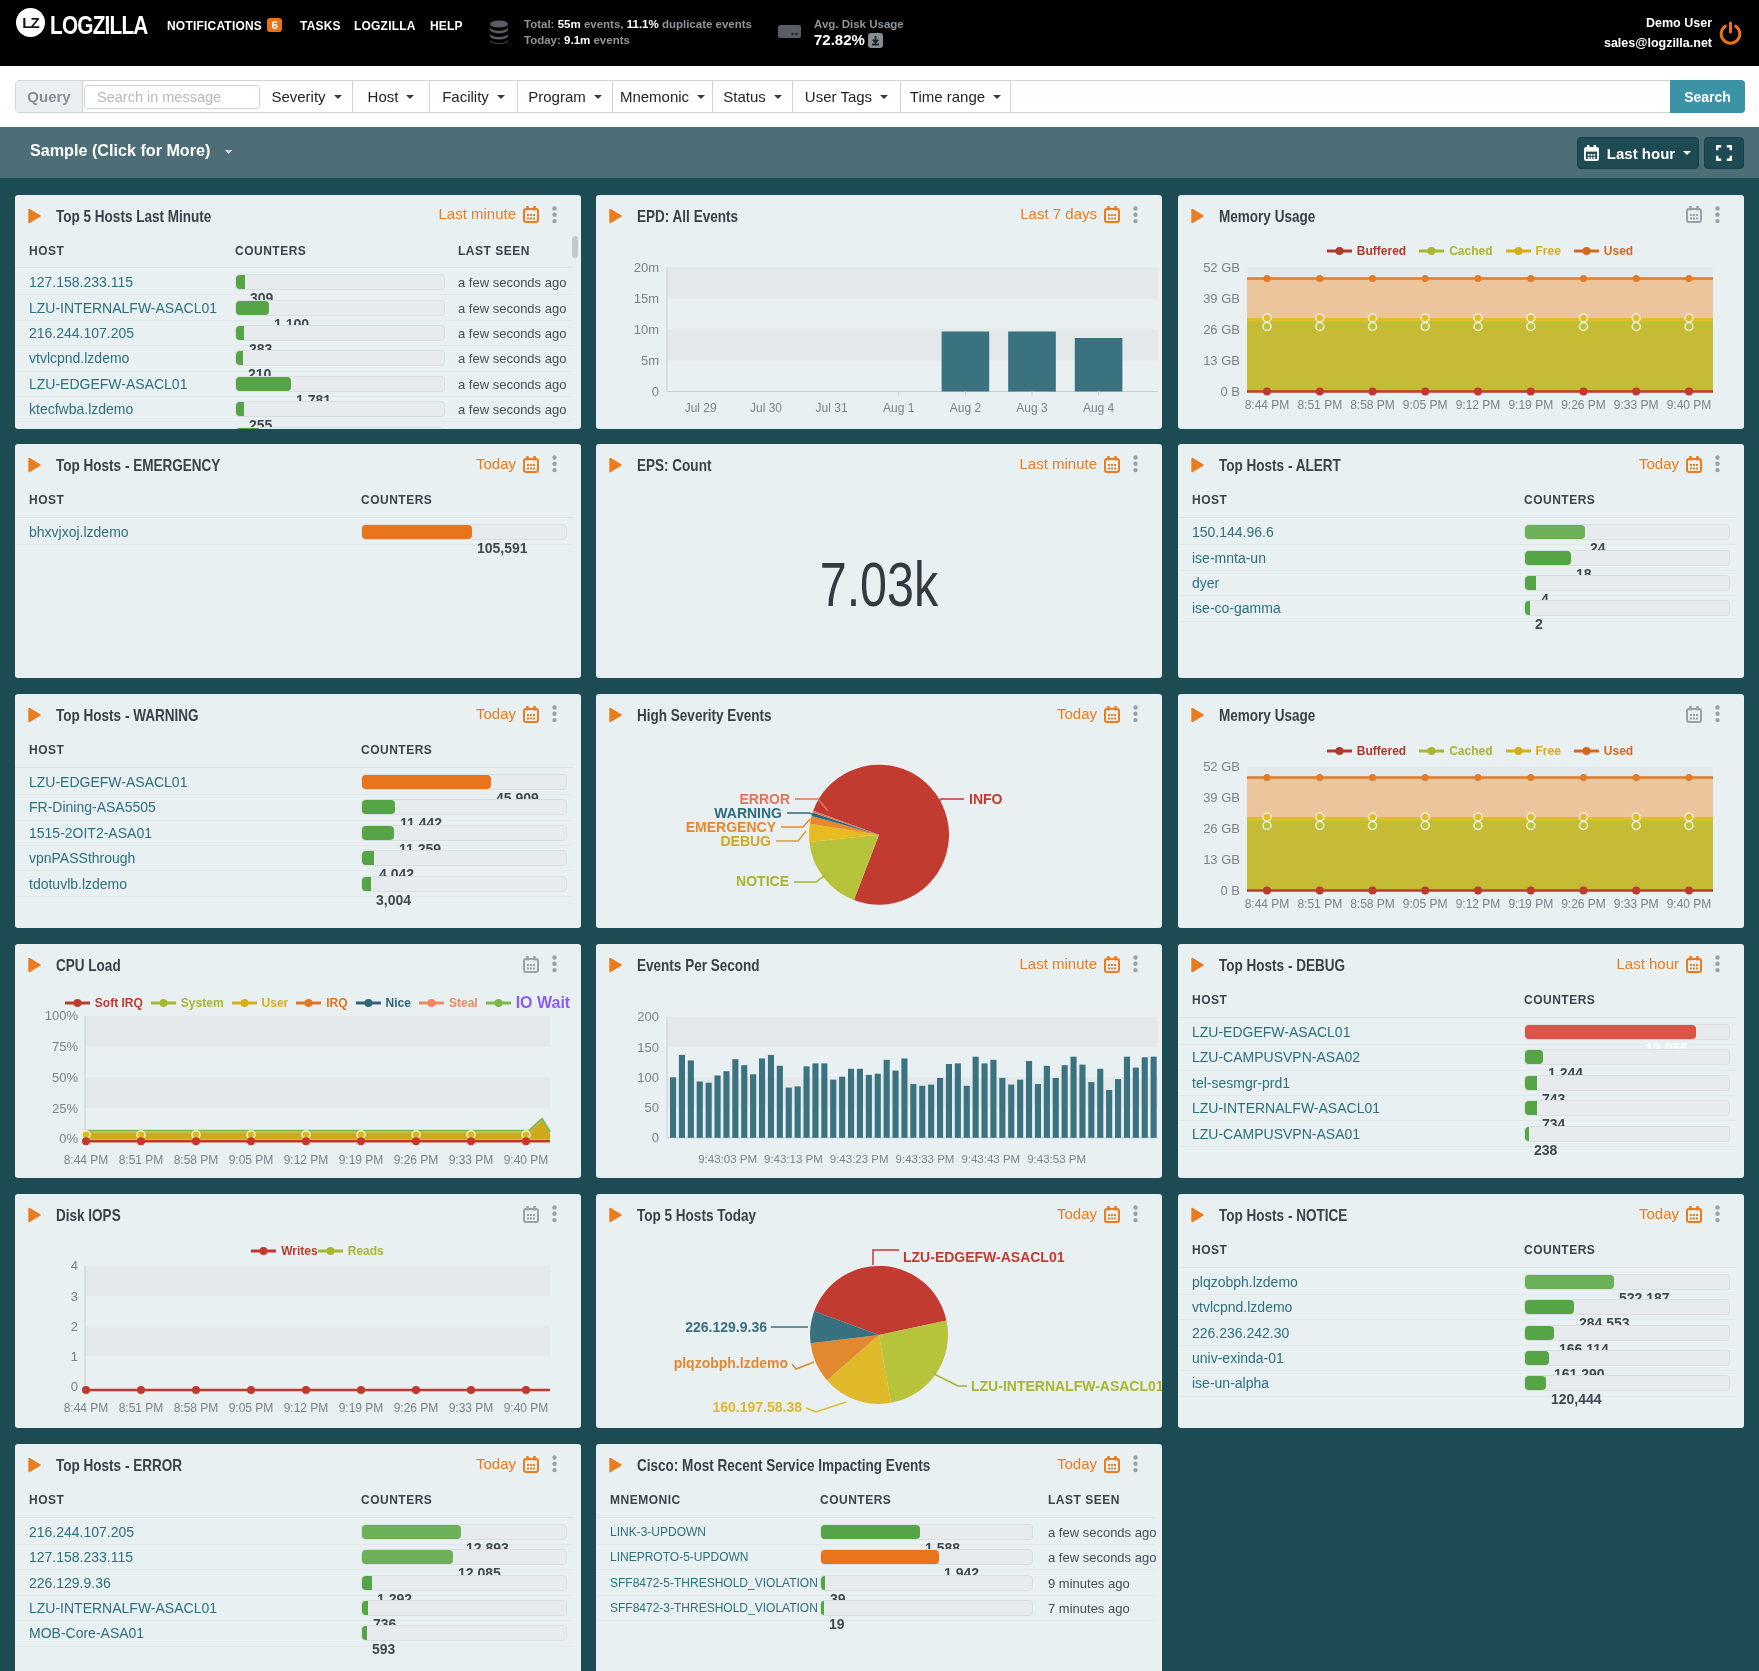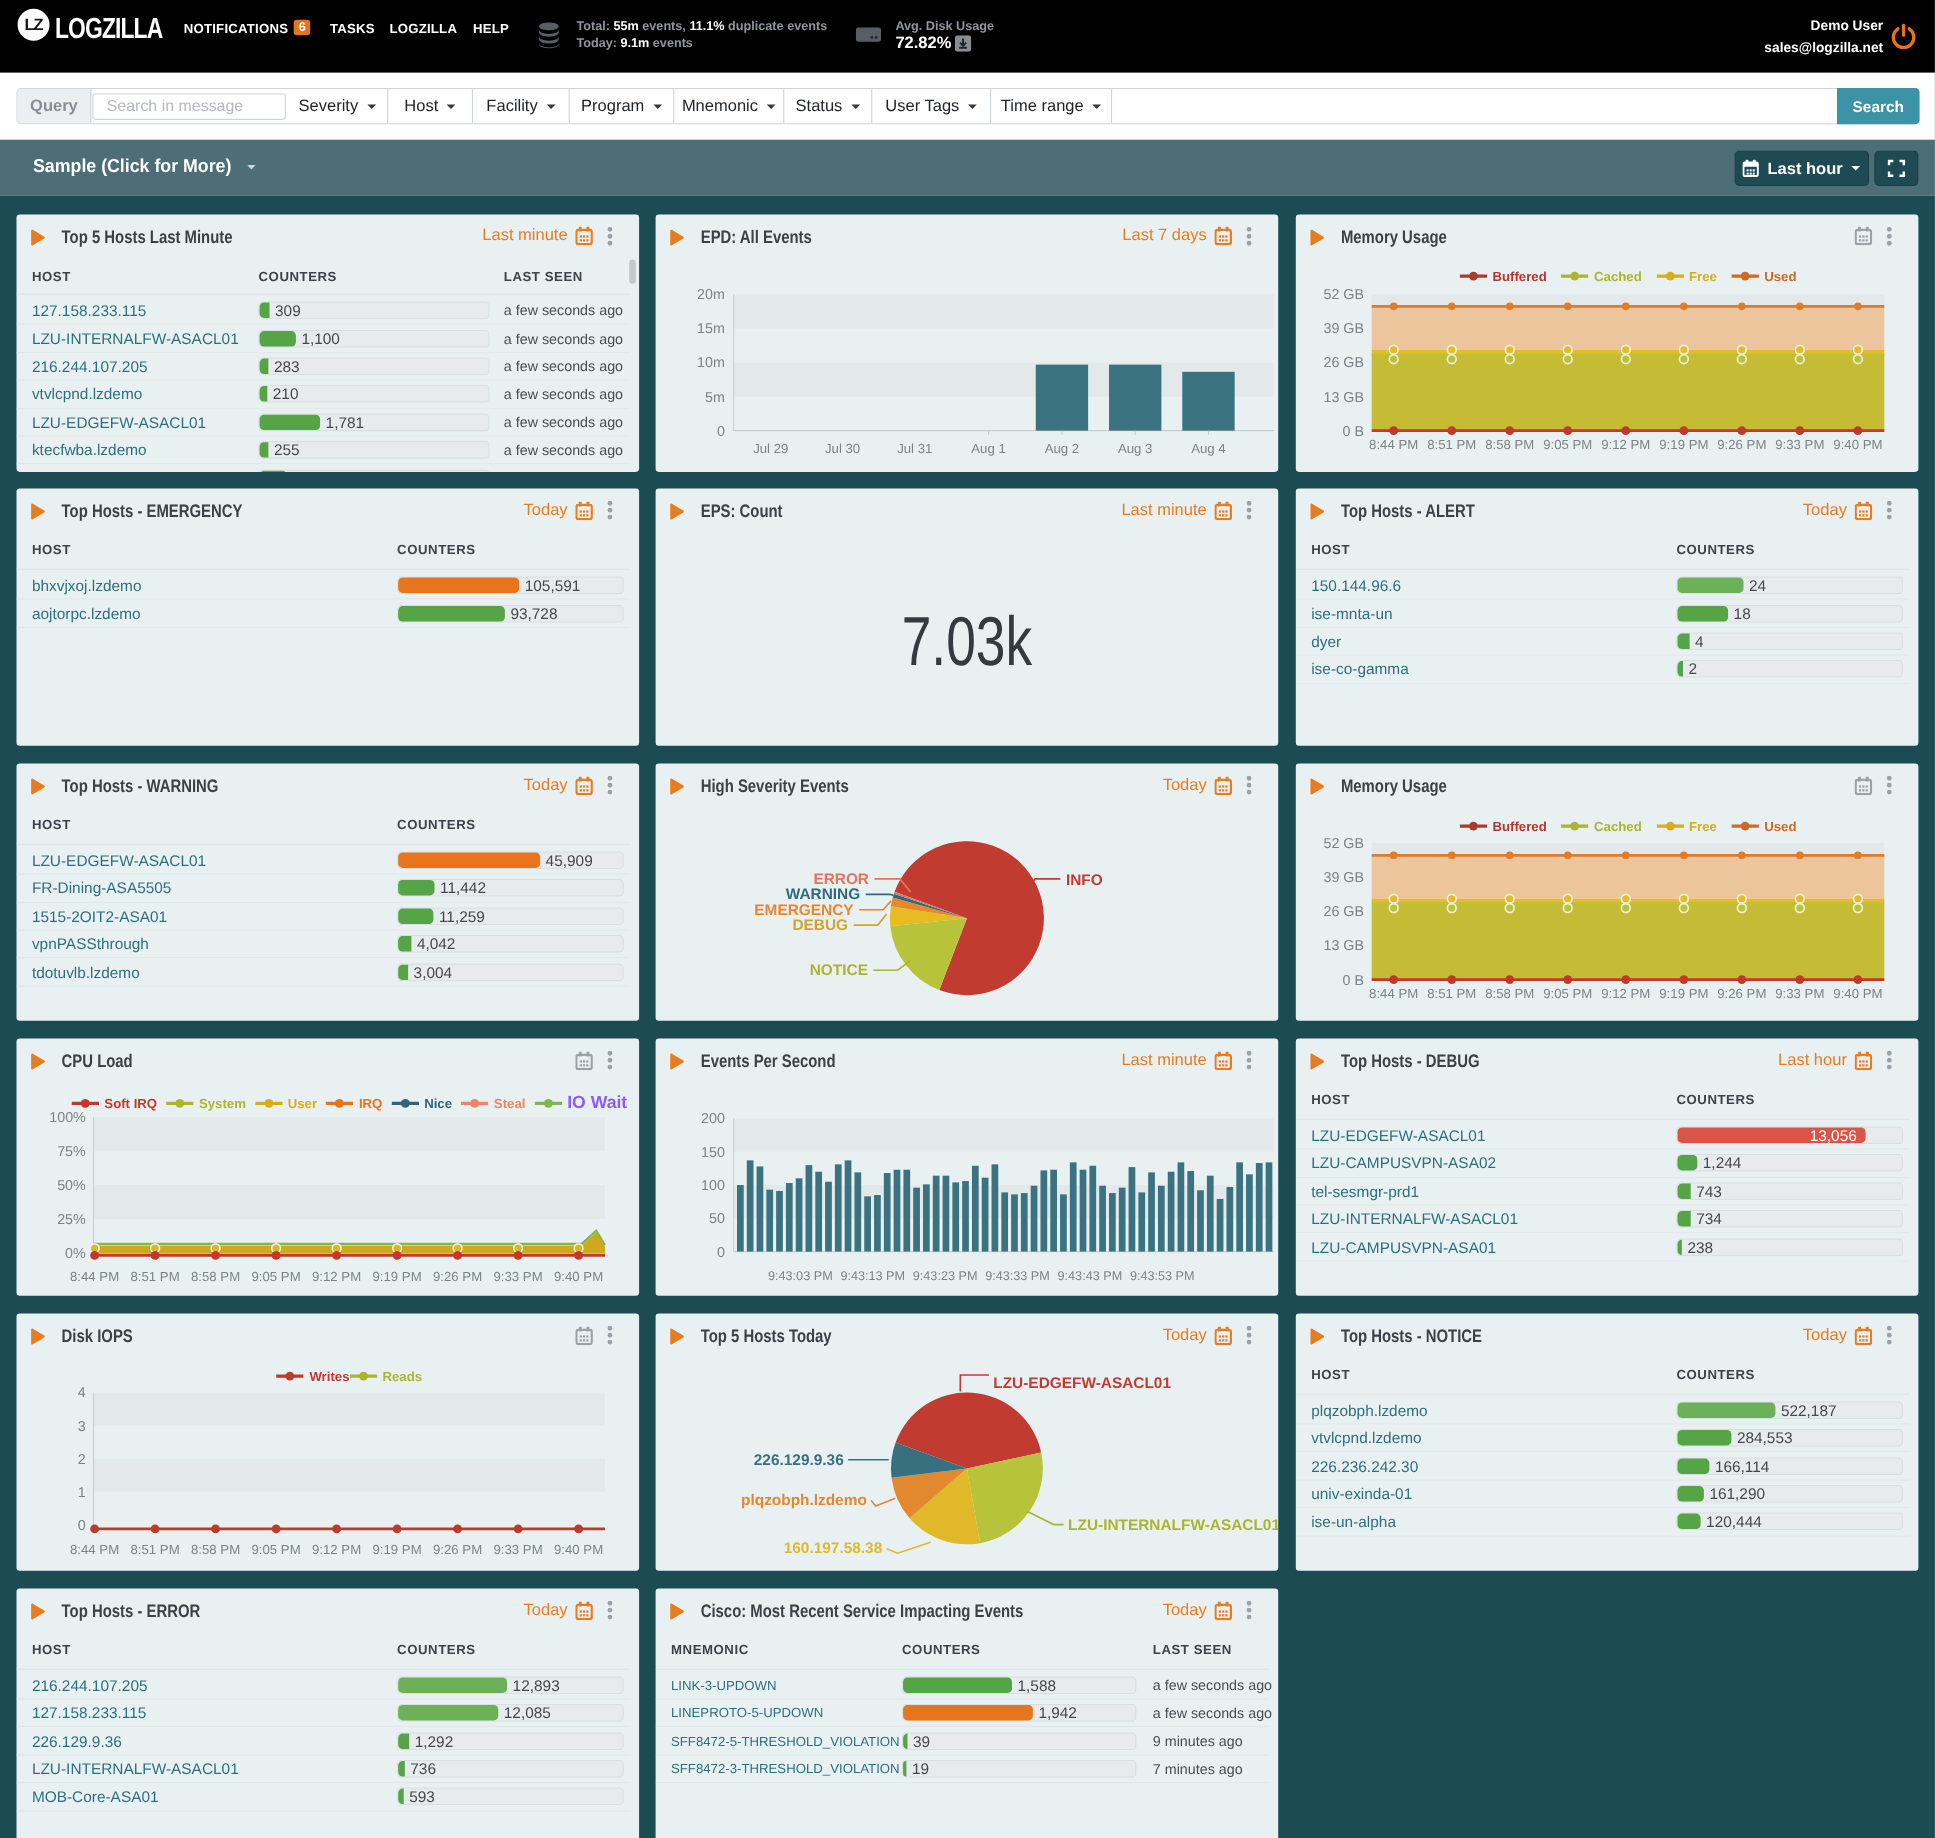--- a/index.html
+++ b/index.html
@@ -30,21 +30,21 @@
 .chr{position:absolute;right:24px;top:11px;display:flex;align-items:center;gap:13px}
 .tlabel{font-size:15px;color:#e87c1e;position:relative;top:-1px;margin-right:-6px}
 .th{position:absolute;top:49px;font-size:12px;font-weight:bold;color:#3c434a;letter-spacing:.5px}
 .hsep{position:absolute;left:0;right:8px;top:72.5px;border-top:1px solid #dde3e6}
 .tbody{position:absolute;left:0;right:8px;top:75.6px}
 .trow{height:25.4px;position:relative;border-bottom:1px solid #e2e8ea}
 .host{position:absolute;left:14px;top:50%;transform:translateY(-50%);font-size:14px;color:#2d6f7e;white-space:nowrap}
 .cisco .host{font-size:12px}
 .track{position:absolute;top:50%;transform:translateY(-50%);height:16px;background:#e7ebed;border:1px solid #d9dee1;border-radius:4px}
 .fill{position:absolute;left:0;top:0;height:14px}
-.bnum{position:absolute;top:0;height:14px;line-height:14px;font-size:14px;font-weight:normal;color:#42484e;white-space:nowrap}
+.bnum{position:absolute;top:16px;height:14px;line-height:14px;font-size:14px;font-weight:bold;color:#42484e;white-space:nowrap}
 .seen{position:absolute;top:50%;transform:translateY(-50%);font-size:13px;color:#474d53;white-space:nowrap}
 .sbar{position:absolute;right:3px;top:41.5px;width:6px;height:22px;border-radius:3px;background:#c2c9cd}
 .chart{position:absolute;left:0;top:0}
 .legend{position:absolute;display:flex;justify-content:center;align-items:center;white-space:nowrap}
 .litem{display:flex;align-items:center;font-weight:bold}
 .bignum{position:absolute;left:0;right:0;top:140px;text-align:center;font-size:63px;color:#343a40;transform:translateY(-50%) scaleX(.77)}
 svg text{font-family:"Liberation Sans",sans-serif}
 </style></head>
 <body>
 <div class="nav">
@@ -435,27 +435,20 @@
       <span class="th" style="left:346px">COUNTERS</span>
       <div class="hsep"></div>
   <div class="tbody">
         <div class="trow">
           <span class="host">bhxvjxoj.lzdemo</span>
           <div class="track" style="left:346px;width:206px">
             <div class="fill" style="width:110px;background:#e8751c;border-radius:4px"></div>
             <span class="bnum" style="left:115px">105,591</span>
           </div>
         </div>
-        <div class="trow">
-          <span class="host">aojtorpc.lzdemo</span>
-          <div class="track" style="left:346px;width:206px">
-            <div class="fill" style="width:97px;background:#55a446;border-radius:4px"></div>
-            <span class="bnum" style="left:102px">93,728</span>
-          </div>
-        </div>
       </div>
 </div>
 <div class="card" style="left:596px;top:266.4px">
       <svg class="play" width="13" height="16" viewBox="0 0 13 16">
         <path d="M1.3 1.8 L11.7 8 L1.3 14.2 Z" fill="#e87c1e" stroke="#e87c1e" stroke-width="2" stroke-linejoin="round"></path>
       </svg>
       <div class="ctitle">EPS: Count</div>
     <div class="chr">
         <span class="tlabel">Last minute</span>
         <svg width="16" height="17" viewBox="0 0 16 17">

